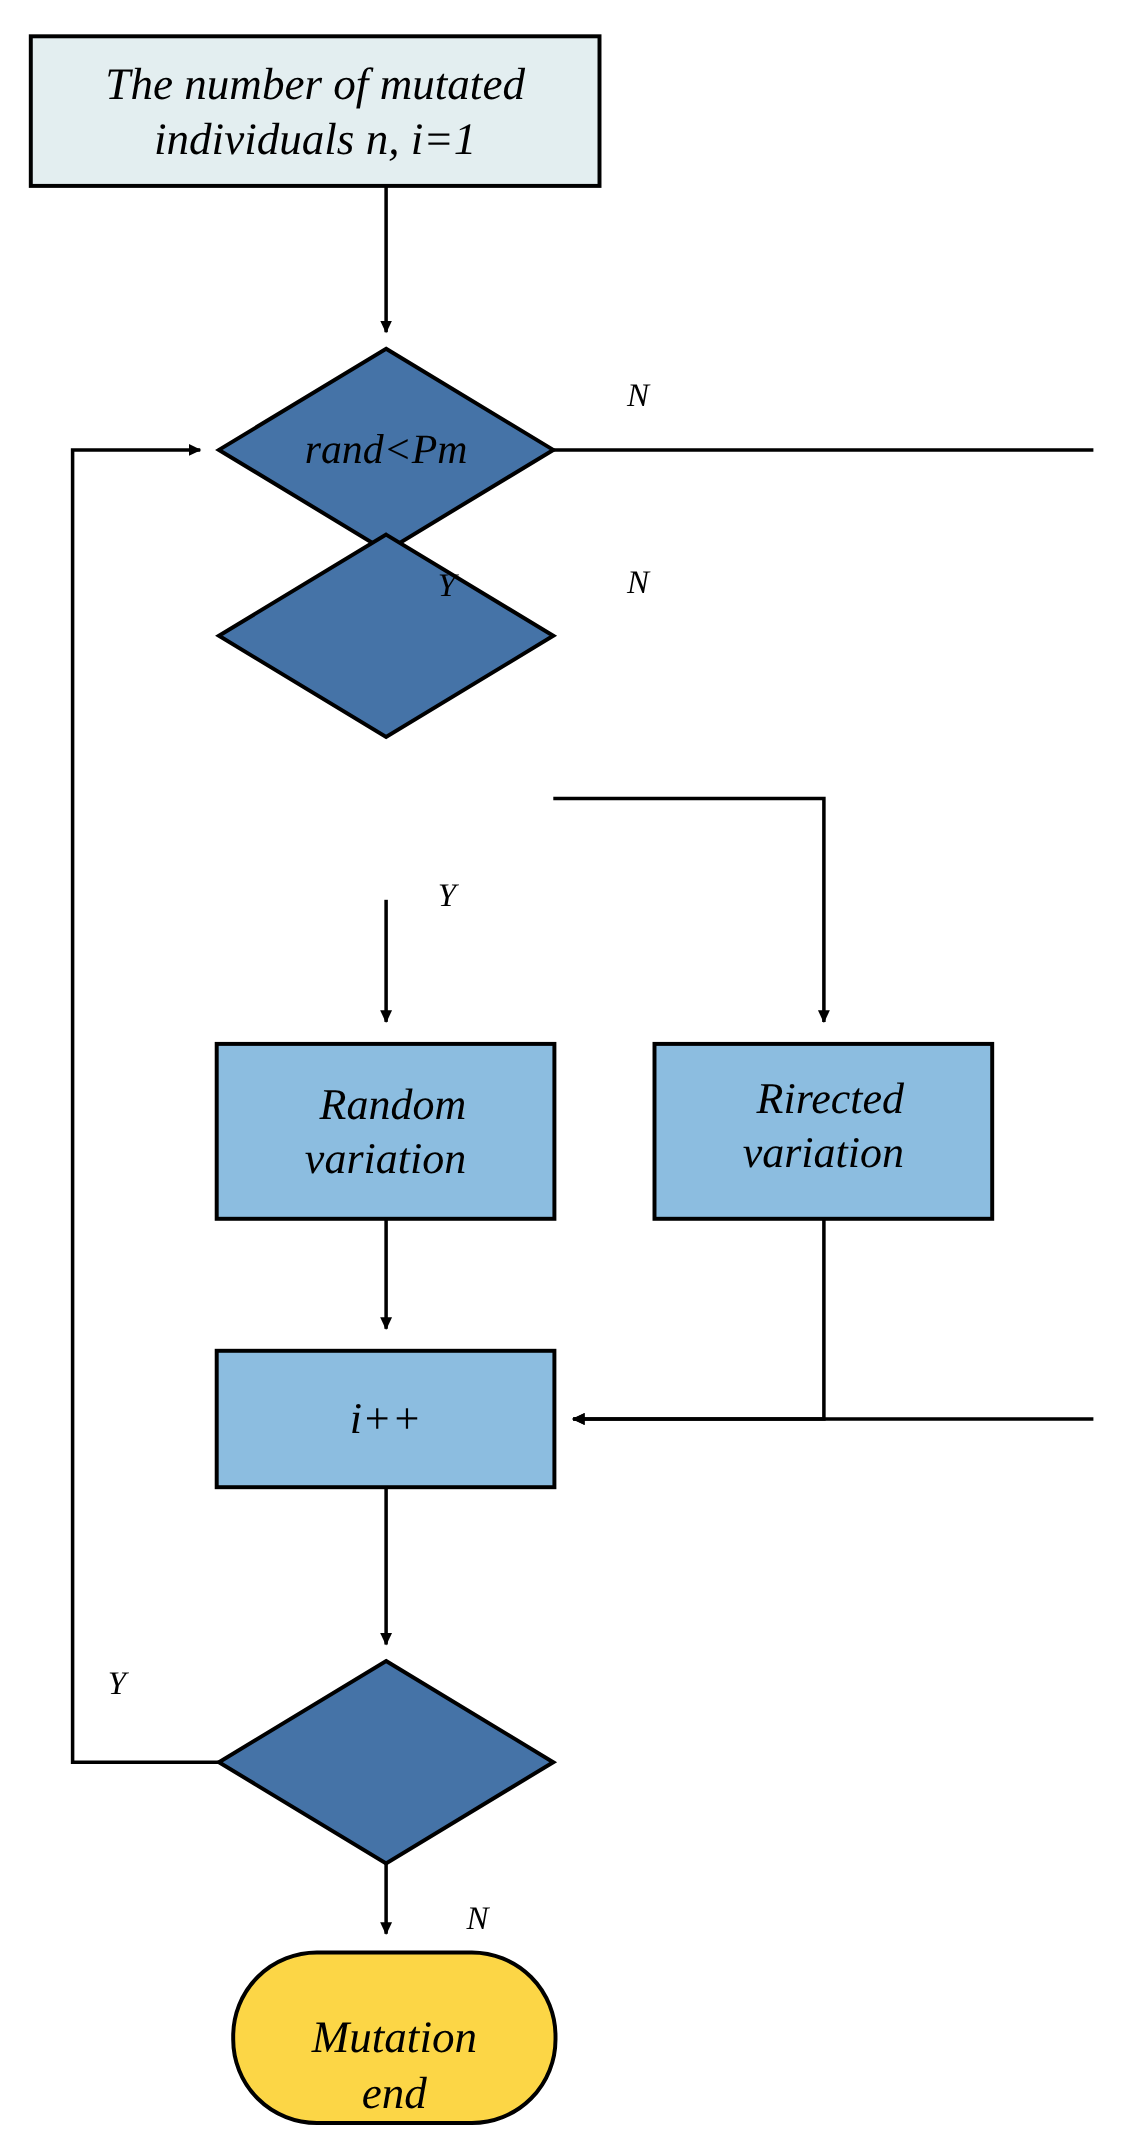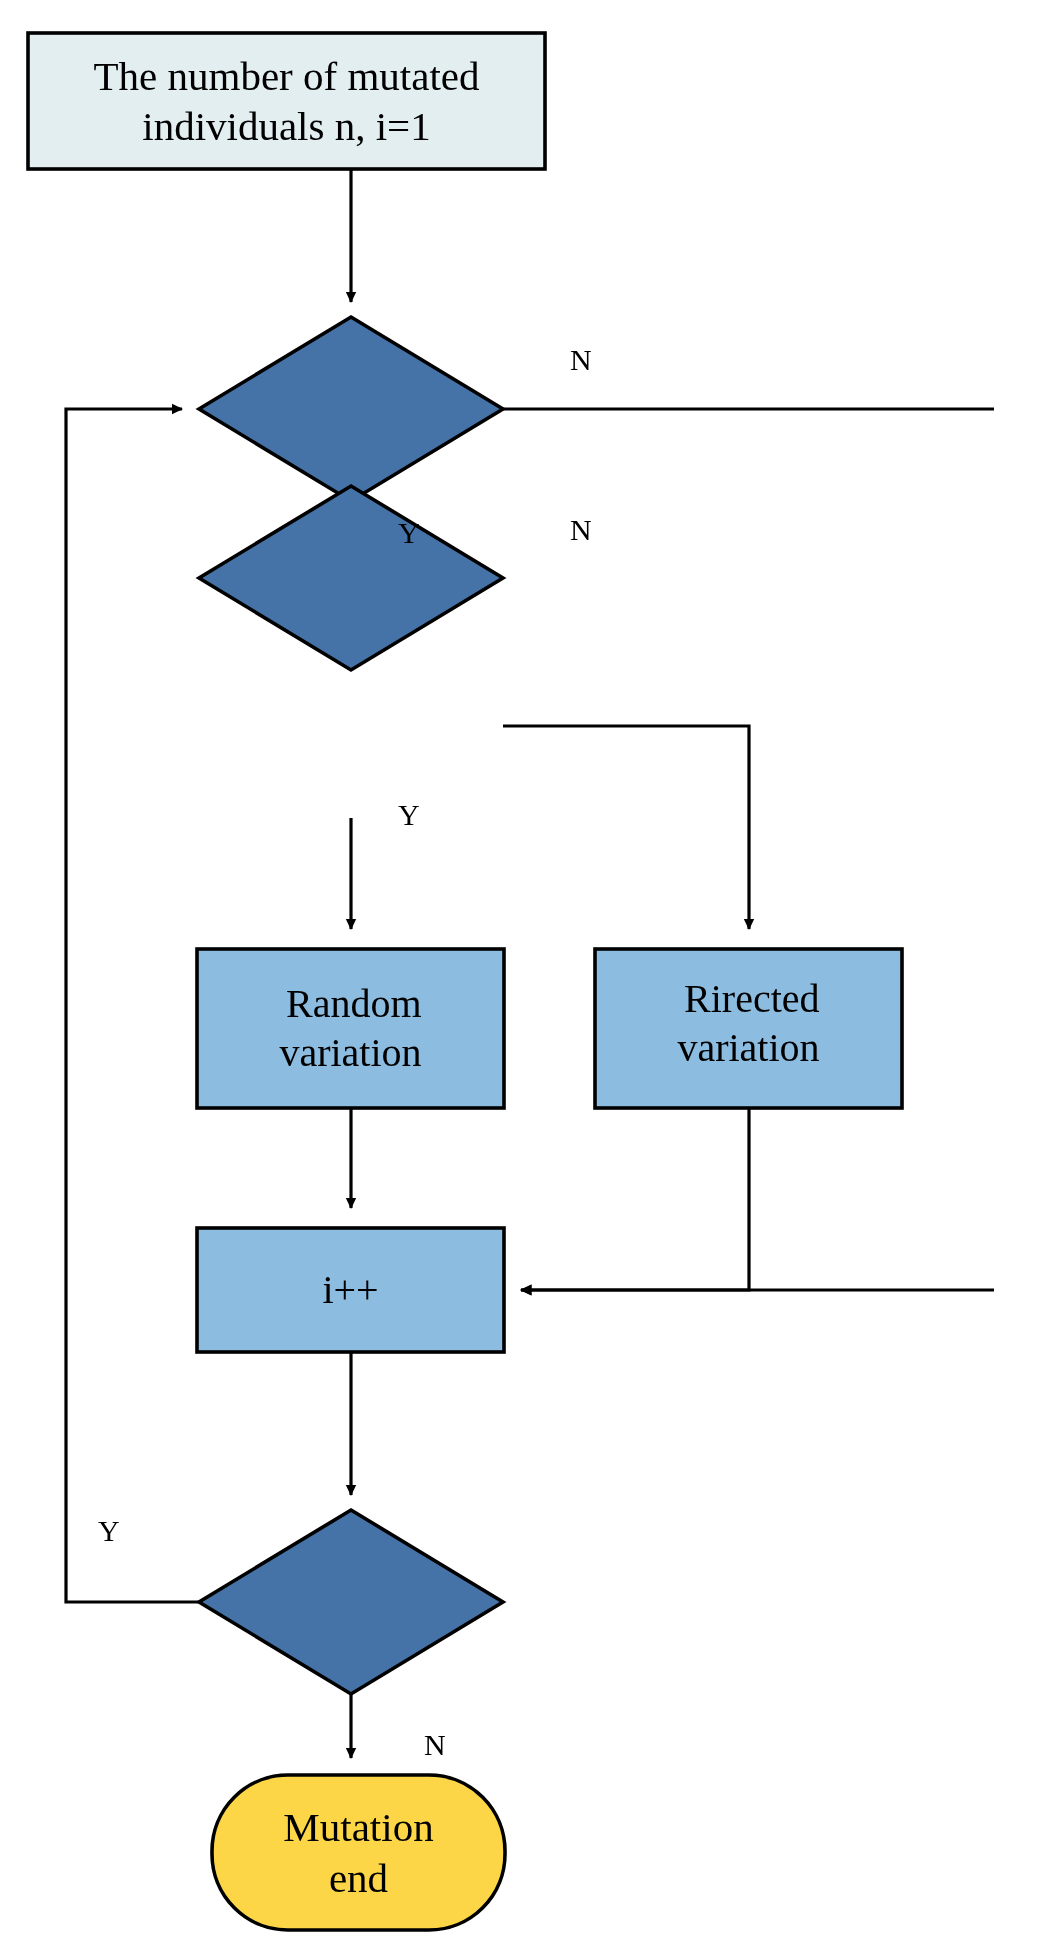--- a/index.html
+++ b/index.html
@@ -11,20 +11,21 @@
   body {
     font-family: "Liberation Serif", "DejaVu Serif", serif;
     color: #000000;
   }
   #canvas {
     position: relative;
     width: 994px;
     height: 1953px;
     background: #ffffff;
     overflow: hidden;
+    font-style: italic;
   }
   #flow-svg {
     position: absolute;
     left: 0;
     top: 0;
     width: 1042px;
     height: 1953px;
   }
   .node-label {
     position: absolute;
@@ -38,21 +39,21 @@
   }
   .edge-label {
     position: absolute;
     font-size: 30px;
     line-height: 1;
     color: #000;
   }
   .lbl-start   { font-size: 41px; }
   .lbl-diamond { font-size: 38px; }
   .lbl-process { font-size: 40px; text-align: right; }
-  .lbl-end     { font-size: 41px; }
+  .lbl-end     { font-size: 41px; margin-top: 24px; }
 </style>
 </head>
 <body>
 
 <div id="canvas">
 
   <svg id="flow-svg" viewBox="0 0 1042 1953">
     <defs>
       <marker id="arrow" viewBox="0 0 12 12" refX="10.5" refY="6" markerWidth="12" markerHeight="12" orient="auto-start-reverse" markerUnits="userSpaceOnUse">
         <path d="M 0 0.6 L 11.5 6 L 0 11.4 z" fill="#000000"></path>
@@ -95,20 +96,21 @@
     <rect x="197" y="1228" width="307" height="124" fill="#8cbde0" stroke="#000000" stroke-width="3.6"></rect>
 
     <polygon points="351,1510 503,1602 351,1694 199,1602" fill="#4573a7" stroke="#000000" stroke-width="3.6"></polygon>
 
     <rect x="212" y="1775" width="293" height="155" rx="76" ry="76" fill="#fcd646" stroke="#000000" stroke-width="3.6"></rect>
   </svg>
 
   <div class="node-label lbl-start" style="left:28px; top:33px; width:517px; height:136px;">The number of mutated
 individuals n, i=1</div>
 
+  <div class="node-label lbl-diamond" style="left:199px; top:317px; width:304px; height:184px;">rand&lt;Pm</div>
 
 
   <div class="node-label lbl-process" style="left:197px; top:949px; width:307px; height:159px;">Random
 variation</div>
 
   <div class="node-label lbl-process" style="left:595px; top:944px; width:307px; height:159px;">Rirected
 variation</div>
 
   <div class="node-label lbl-process" style="left:197px; top:1228px; width:307px; height:124px;">i++</div>
 

